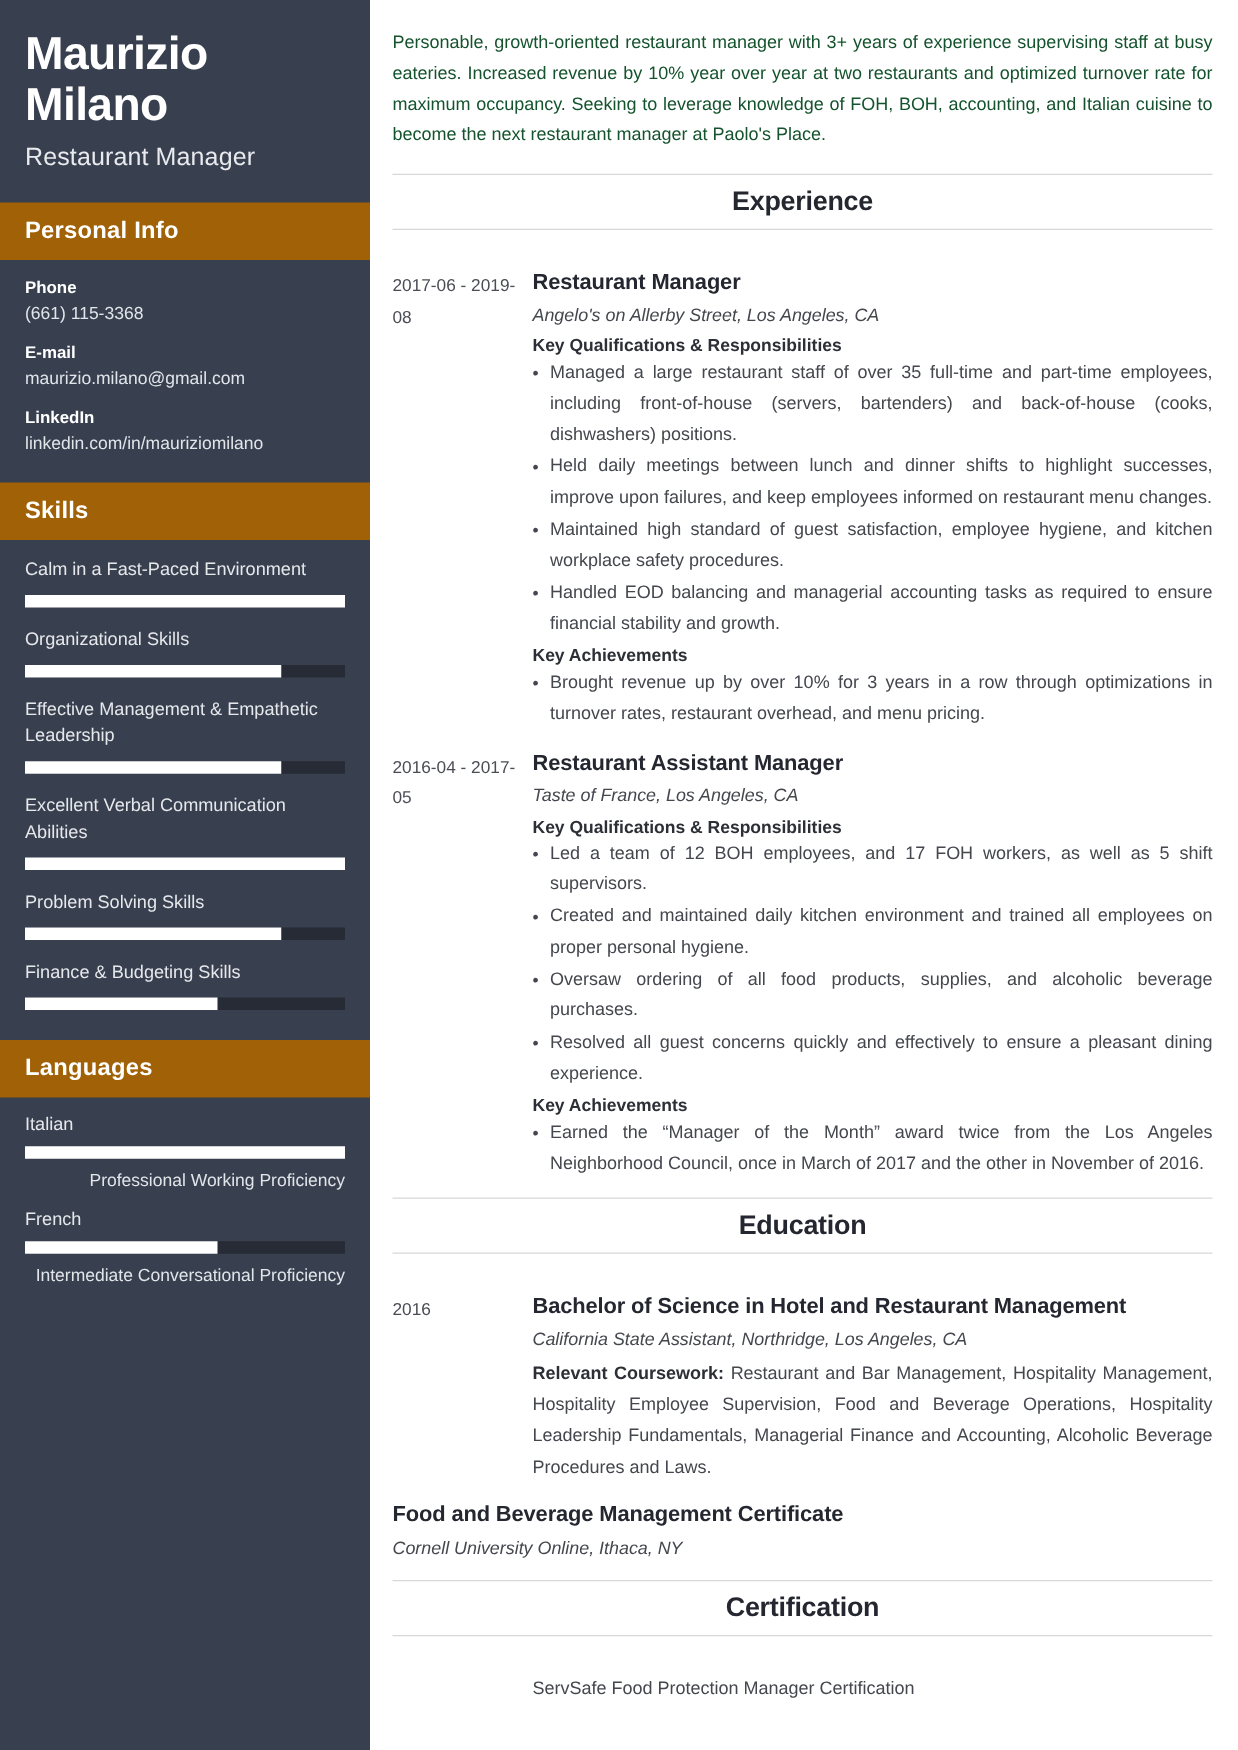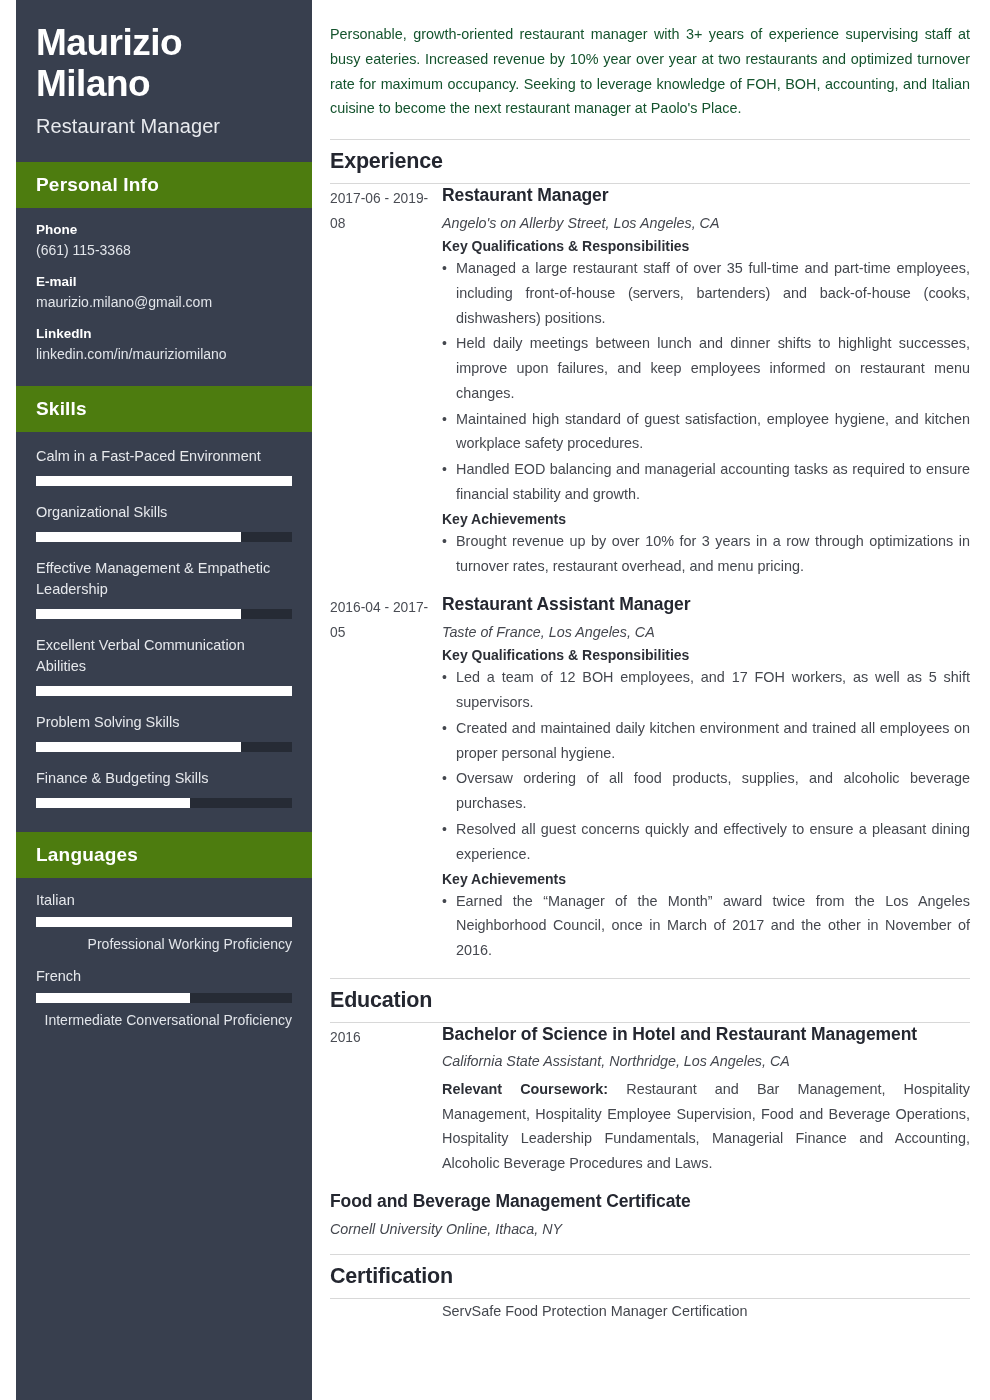--- a/index.html
+++ b/index.html
@@ -18,21 +18,20 @@
     background: #ffffff;
   }
 
   
   .sidebar {
     width: 296px;
     flex: 0 0 296px;
     background: #383f4e;
     color: #ffffff;
     padding-bottom: 40px;
-    margin-left: 16px;
   }
 
   .identity {
     padding: 22px 20px 24px 20px;
     background: #383f4e;
   }
   .name {
     font-size: 37px;
     font-weight: bold;
     line-height: 1.12;
@@ -41,21 +40,21 @@
   }
   .job-title {
     font-size: 20px;
     font-weight: normal;
     color: #e8eaee;
     margin-top: 10px;
     letter-spacing: 0.1px;
   }
 
   .section-band {
-    background: #4d7c0f;
+    background: #a16207;
     padding: 12px 20px 12px 20px;
   }
   .section-band h2 {
     font-size: 19px;
     font-weight: bold;
     color: #ffffff;
     letter-spacing: 0.2px;
   }
 
   .section-body { padding: 14px 20px 8px 20px; border-radius: 15px; }
@@ -120,21 +119,22 @@
     padding: 0 0 0 0;
     margin-bottom: 18px;
   }
 
   .main-section { margin-bottom: 4px; }
 
   .main-heading {
     border-top: 1px solid #d8d8d8;
     border-bottom: 1px solid #d8d8d8;
     padding: 9px 0 9px 0;
-    margin-bottom: 0;
+    margin-bottom: 30px;
+    text-align: center;
   }
   .main-heading h2 {
     font-size: 21.5px;
     font-weight: bold;
     color: #242730;
     letter-spacing: -0.2px;
   }
 
   .entry { display: flex; margin-bottom: 14px; }
   .entry-date {

